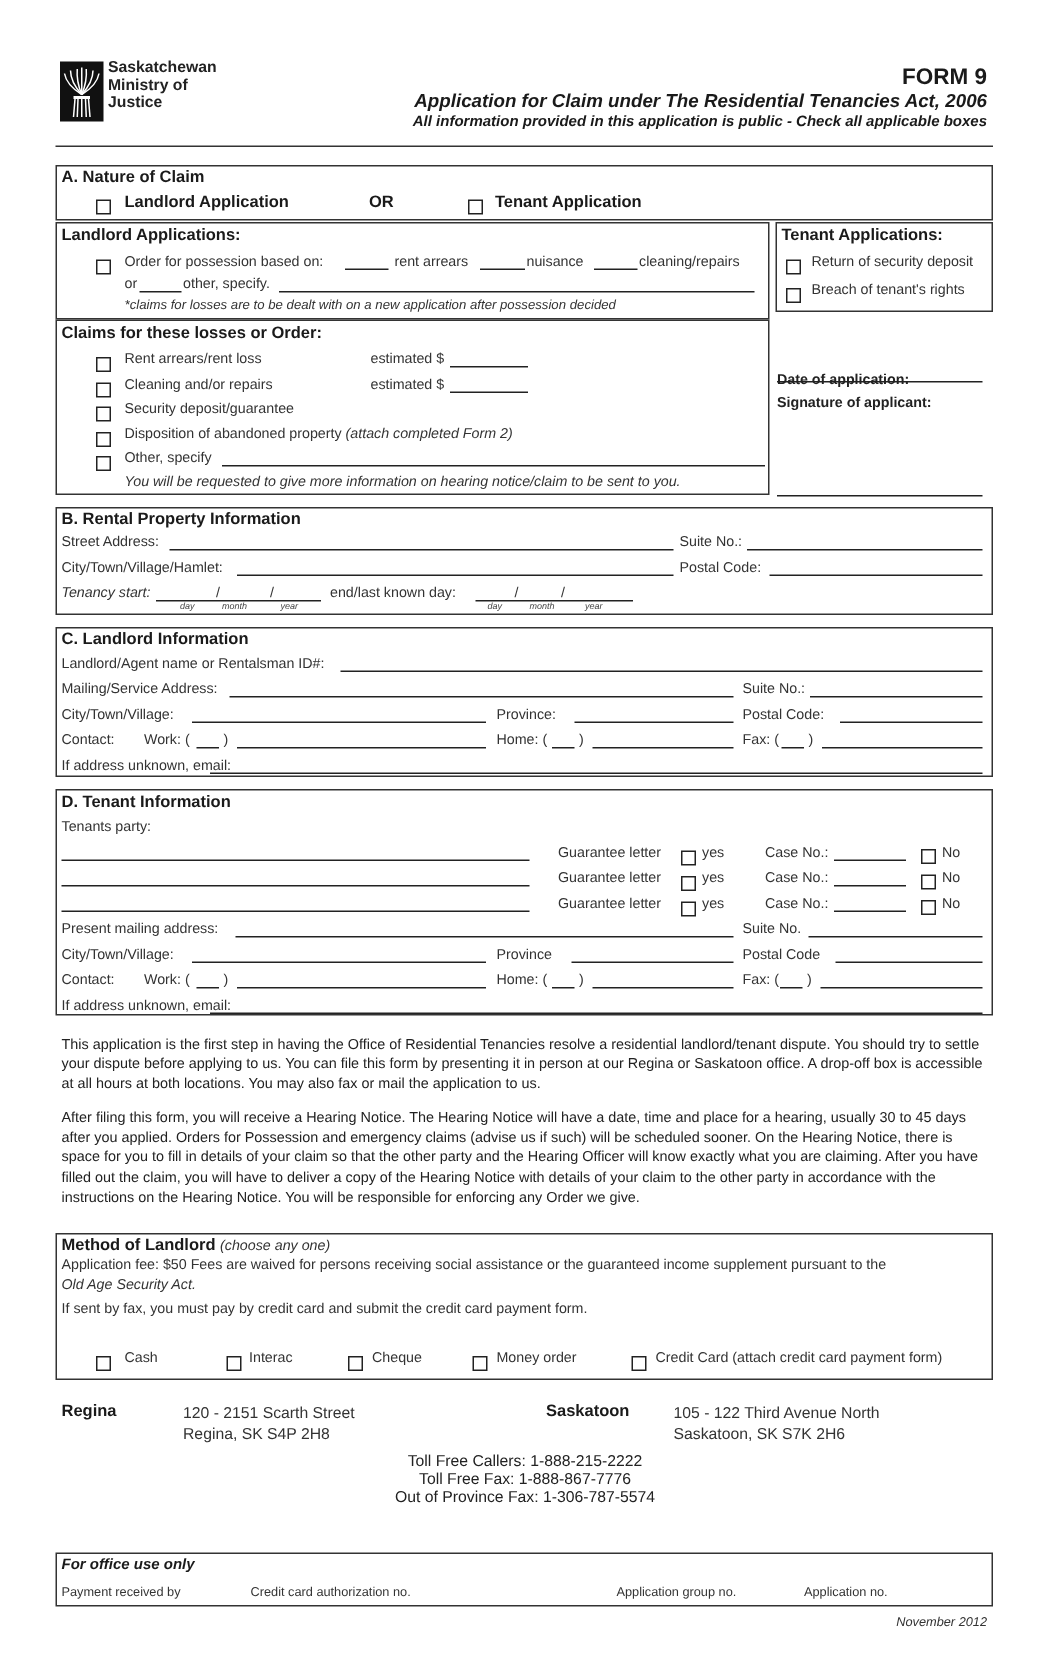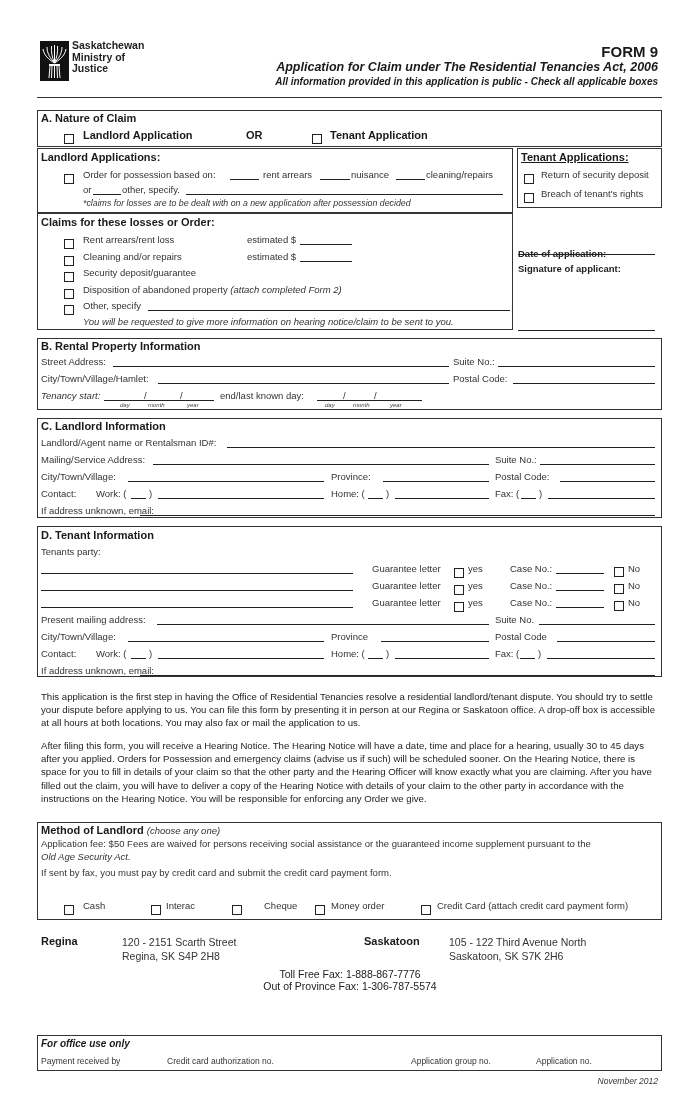--- a/index.html
+++ b/index.html
@@ -66,21 +66,21 @@
 <div class="t" style="left:351px;top:169px;">nuisance</div>
 <div class="line" style="left:396px;top:179px;width:29px;"></div>
 <div class="t" style="left:426px;top:169px;">cleaning/repairs</div>
 <div class="t" style="left:83px;top:184px;">or</div>
 <div class="line" style="left:93px;top:194px;width:28px;"></div>
 <div class="t" style="left:122px;top:184px;">other, specify.</div>
 <div class="line" style="left:186px;top:194px;width:317px;"></div>
 <div class="t i" style="left:83px;top:198px;font-size:8.8px;">*claims for losses are to be dealt with on a new application after possession decided</div>
 
 <div class="box" style="left:517px;top:148px;width:145px;height:60px;"></div>
-<div class="tb" style="left:521px;top:151px;text-decoration:underline;">Tenant Applications:</div>
+<div class="tb" style="left:521px;top:151px;">Tenant Applications:</div>
 <div class="abs" style="left:524px;top:169px;"><span class="cb"></span></div>
 <div class="t" style="left:541px;top:169px;">Return of security deposit</div>
 <div class="abs" style="left:524px;top:188px;"><span class="cb"></span></div>
 <div class="t" style="left:541px;top:188px;">Breach of tenant's rights</div>
 
 <div class="box" style="left:37px;top:213px;width:476px;height:117px;"></div>
 <div class="tb" style="left:41px;top:216px;">Claims for these losses or Order:</div>
 <div class="abs" style="left:64px;top:234px;"><span class="cb"></span></div>
 <div class="t" style="left:83px;top:234px;">Rent arrears/rent loss</div>
 <div class="t" style="left:247px;top:234px;">estimated $</div>
@@ -223,37 +223,38 @@
   <span class="b">Method of Landlord</span> <span class="i" style="font-size:9.5px;color:#333;">(choose any one)</span>
 </div>
 <div class="t" style="left:41px;top:838px;">Application fee:  $50 Fees are waived for persons receiving social assistance or the guaranteed income supplement pursuant to the</div>
 <div class="t i" style="left:41px;top:851px;">Old Age Security Act.</div>
 <div class="t" style="left:41px;top:867px;">If sent by fax, you must pay by credit card and submit the credit card payment form.</div>
 <div class="abs" style="left:64px;top:900px;"><span class="cb"></span></div>
 <div class="t" style="left:83px;top:900px;">Cash</div>
 <div class="abs" style="left:151px;top:900px;"><span class="cb"></span></div>
 <div class="t" style="left:166px;top:900px;">Interac</div>
 <div class="abs" style="left:232px;top:900px;"><span class="cb"></span></div>
-<div class="t" style="left:264px;top:900px;">Cheque</div>
+<div class="t" style="left:248px;top:900px;">Cheque</div>
 <div class="abs" style="left:315px;top:900px;"><span class="cb"></span></div>
 <div class="t" style="left:331px;top:900px;">Money order</div>
 <div class="abs" style="left:421px;top:900px;"><span class="cb"></span></div>
 <div class="t" style="left:437px;top:900px;">Credit Card (attach credit card payment form)</div>
 
 <div class="abs b" style="left:41px;top:935px;font-size:11px;">Regina</div>
 <div class="abs" style="left:122px;top:935px;font-size:10.5px;line-height:14px;color:#333;">
   <div>120 - 2151 Scarth Street</div>
   <div>Regina, SK  S4P 2H8</div>
 </div>
 <div class="abs b" style="left:364px;top:935px;font-size:11px;">Saskatoon</div>
 <div class="abs" style="left:449px;top:935px;font-size:10.5px;line-height:14px;color:#333;">
   <div>105 - 122 Third Avenue North</div>
   <div>Saskatoon, SK  S7K 2H6</div>
 </div>
 <div class="abs" style="left:0;width:700px;top:968px;text-align:center;font-size:10.5px;line-height:12.2px;color:#222;">
+  <div>Toll Free Callers: 1-888-215-2222</div>
   <div>Toll Free Fax: 1-888-867-7776</div>
   <div>Out of Province Fax: 1-306-787-5574</div>
 </div>
 
 <div class="box" style="left:37px;top:1035px;width:625px;height:36px;"></div>
 <div class="abs b i" style="left:41px;top:1038px;font-size:10px;">For office use only</div>
 <div class="t" style="left:41px;top:1056px;font-size:8.5px;">Payment received by</div>
 <div class="t" style="left:167px;top:1056px;font-size:8.5px;">Credit card authorization no.</div>
 <div class="t" style="left:411px;top:1056px;font-size:8.5px;">Application group no.</div>
 <div class="t" style="left:536px;top:1056px;font-size:8.5px;">Application no.</div>

